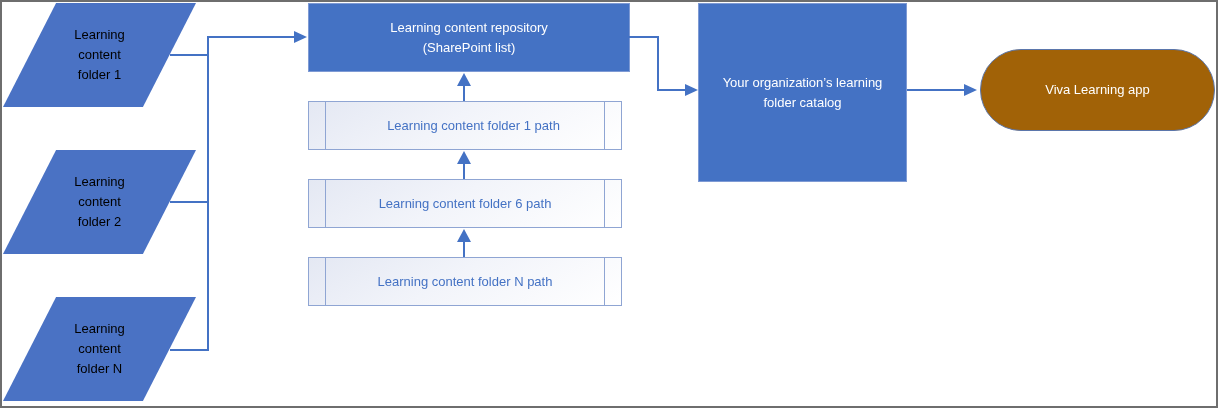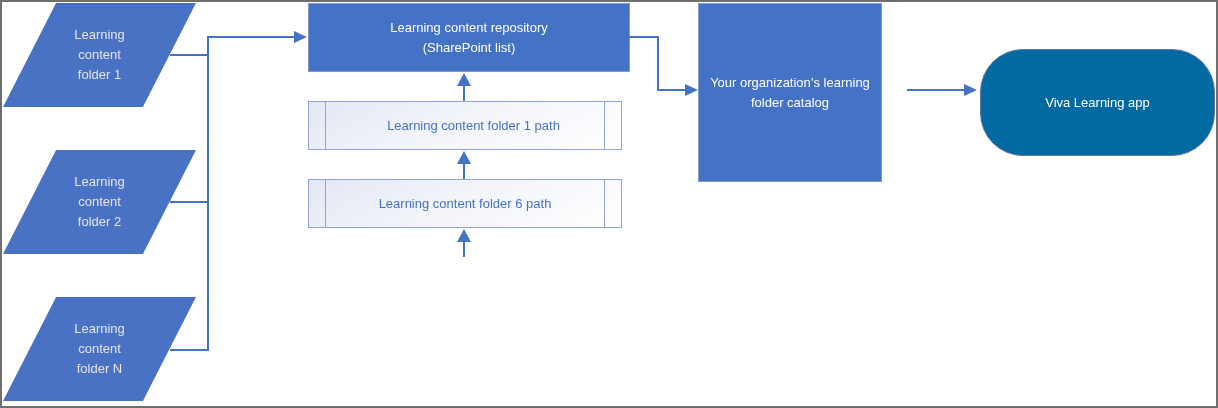--- a/index.html
+++ b/index.html
@@ -25,21 +25,21 @@
     align-items:center; justify-content:center;
     text-align:center;
     font-size:13px; line-height:20px;
   }
 
   
   .para {
     left:3px; width:193px; height:104px;
     background:#4a72c4;
     clip-path:polygon(27.5% 0, 100% 0, 72.5% 100%, 0% 100%);
-    color:#e5e5e5;
+    color:#000000;
   }
   .para span { display:block; }
 
   
   .bluebox {
     background:#4472c4;
     border:1px solid #7e9ad4;
     color:#ffffff;
   }
 
@@ -52,22 +52,22 @@
   }
   .vbar {
     position:absolute; top:0; bottom:0; width:1px;
     background:#8fa5d3;
   }
   .vbar-left { left:16px; }
   .vbar-right { right:16px; }
 
   
   .stadium {
-    left:980px; top:49px; width:235px; height:107px;
-    background:#0369a1;
+    left:980px; top:49px; width:235px; height:82px;
+    background:#a16207;
     border:1px solid #5b76ab;
     border-radius:43px;
     color:#ffffff;
   }
 
   
   .line { position:absolute; background:#4472c4; }
   .arrow-right {
     position:absolute; width:0; height:0;
     border-top:6px solid transparent;
@@ -121,36 +121,41 @@
     <div class="vbar vbar-right"></div>
     <span>Learning content folder 1 path</span>
   </div>
 
   <div class="shape pathbox" style="top:179px;">
     <div class="vbar vbar-left"></div>
     <div class="vbar vbar-right"></div>
     <span>Learning content folder 6 path</span>
   </div>
 
+  <div class="shape pathbox" style="top:257px;">
+    <div class="vbar vbar-left"></div>
+    <div class="vbar vbar-right"></div>
+    <span>Learning content folder N path</span>
+  </div>
 
   <div class="line" style="left:463px; top:86px; width:2px; height:15px;"></div>
   <div class="arrow-up" style="left:457px; top:73px;"></div>
 
   <div class="line" style="left:463px; top:164px; width:2px; height:15px;"></div>
   <div class="arrow-up" style="left:457px; top:151px;"></div>
 
   <div class="line" style="left:463px; top:242px; width:2px; height:15px;"></div>
   <div class="arrow-up" style="left:457px; top:229px;"></div>
 
   <div class="line" style="left:622px; top:36px; width:37px; height:2px;"></div>
   <div class="line" style="left:657px; top:36px; width:2px; height:55px;"></div>
   <div class="line" style="left:657px; top:89px; width:29px; height:2px;"></div>
   <div class="arrow-right" style="left:685px; top:84px;"></div>
 
-  <div class="shape bluebox" style="left:698px; top:3px; width:184px; height:179px;">
+  <div class="shape bluebox" style="left:698px; top:3px; width:209px; height:179px;">
     <span>Your organization’s learning</span>
     <span>folder catalog</span>
   </div>
 
   <div class="line" style="left:907px; top:89px; width:58px; height:2px;"></div>
   <div class="arrow-right" style="left:964px; top:84px;"></div>
 
   <div class="shape stadium">
     <span>Viva Learning app</span>
   </div>

